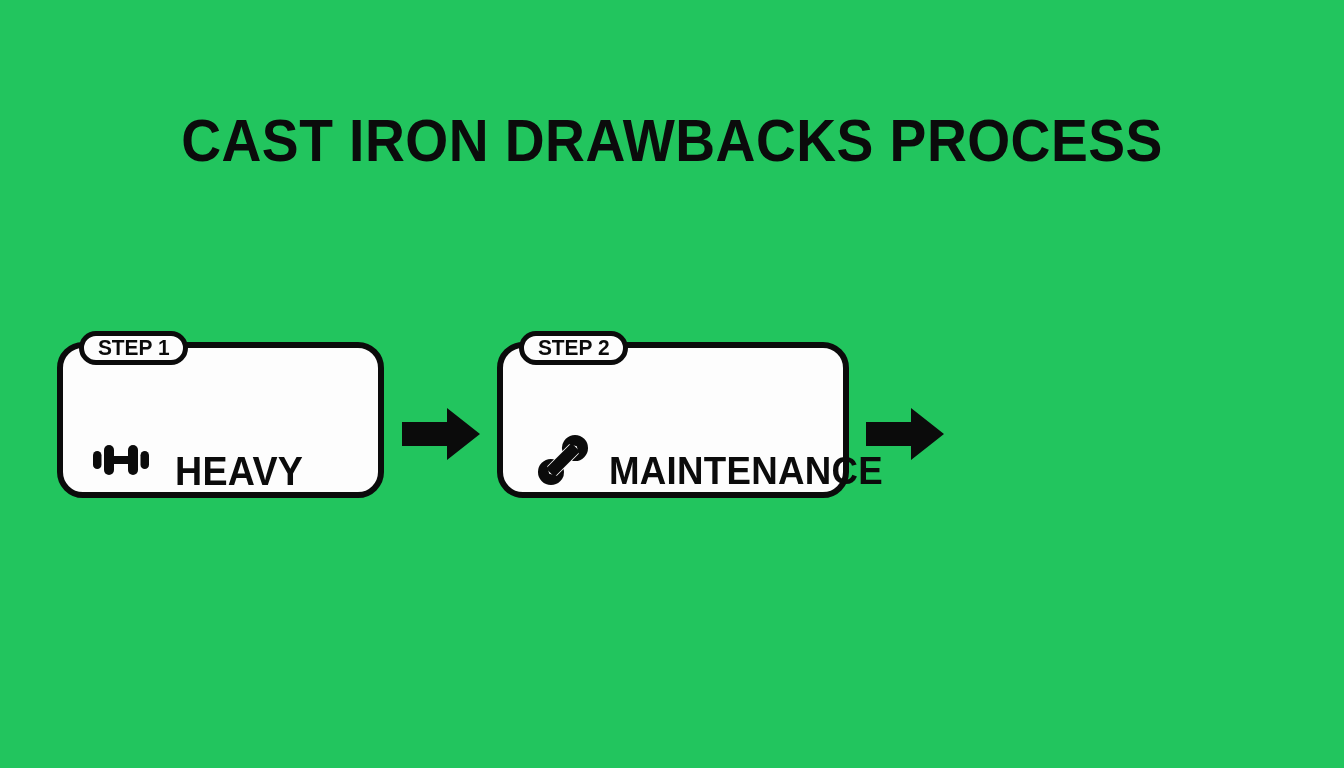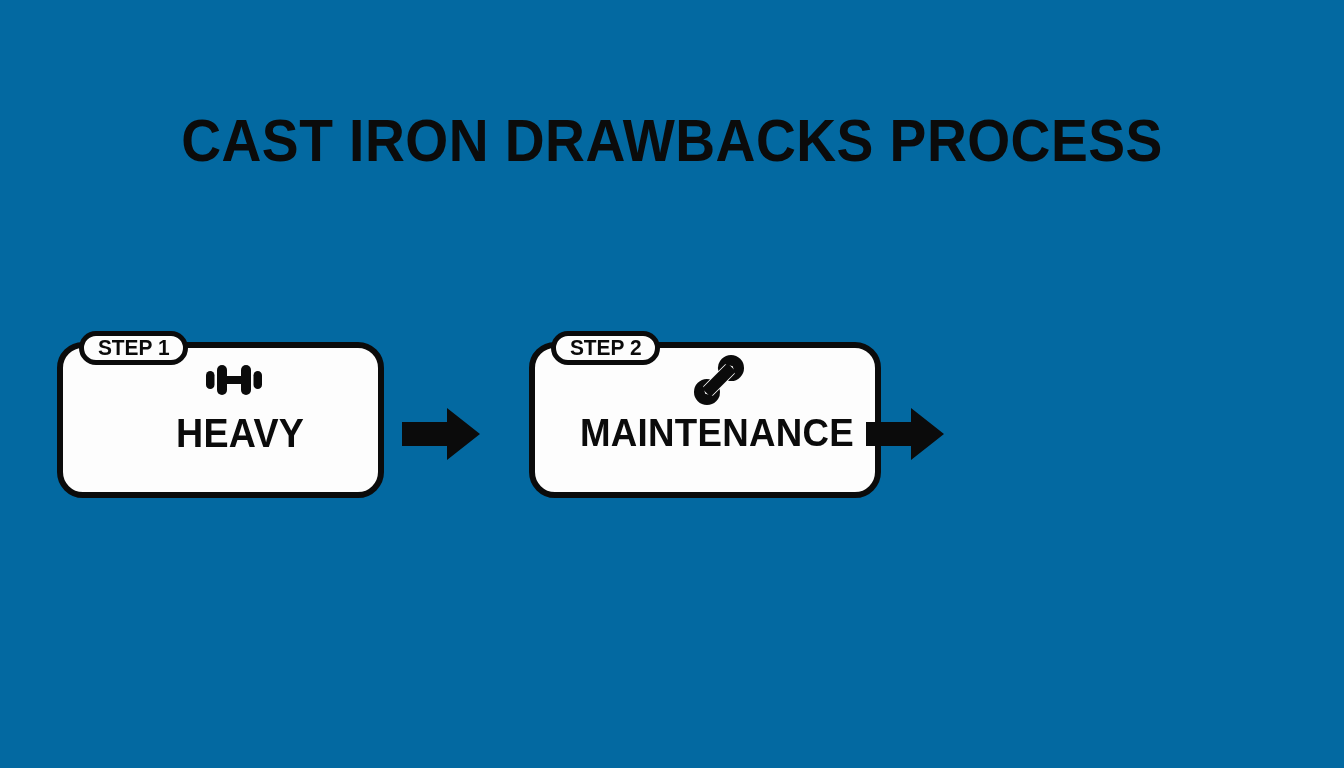--- a/index.html
+++ b/index.html
@@ -12,21 +12,21 @@
     height: 768px;
     background: #fdfdfd;
     font-family: "Liberation Sans", sans-serif;
     overflow: hidden;
     position: relative;
   }
 
   #slide {
     position: absolute;
     inset: 0;
-    background: #0369a1;
+    background: #22c55e;
   }
 
   
   .title {
     position: absolute;
     left: 0;
     top: 108px;
     width: 1344px;
     text-align: center;
     font-family: "Liberation Sans Narrow", "Liberation Sans", sans-serif;
@@ -52,32 +52,31 @@
   .card {
     position: absolute;
     top: 12px;
     height: 156px;
     border: 6px solid #0b0b0b;
     border-radius: 26px;
     background: #fdfdfd;
     box-sizing: border-box;
   }
   .card-1 { left: 57px;  width: 327px; }
-  .card-2 { left: 497px; width: 352px; margin-left: 32px; }
+  .card-2 { left: 497px; width: 352px; }
   .card-3 { left: 957px; width: 330px; }
 
   
   .card-body {
     position: absolute;
     inset: 0;
     display: flex;
-    align-items: center;
+    align-items: flex-end;
     padding-left: 26px;
     box-sizing: border-box;
-    flex-direction: column;
   }
   .card-2 .card-body { padding-left: 28px; }
   .card-3 .card-body { padding-left: 32px; }
 
   .icon-wrap {
     width: 64px;
     height: 64px;
     flex: 0 0 64px;
     display: flex;
     align-items: center;

